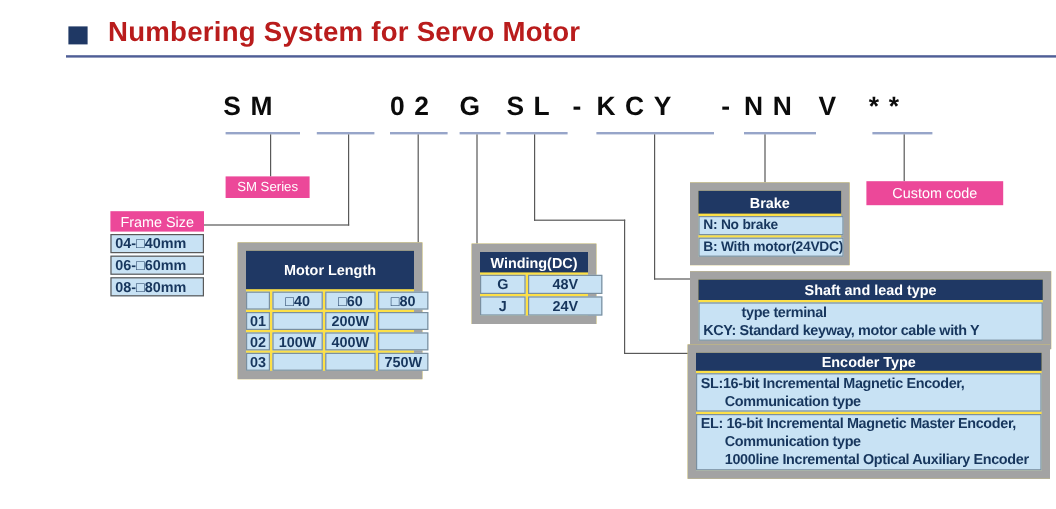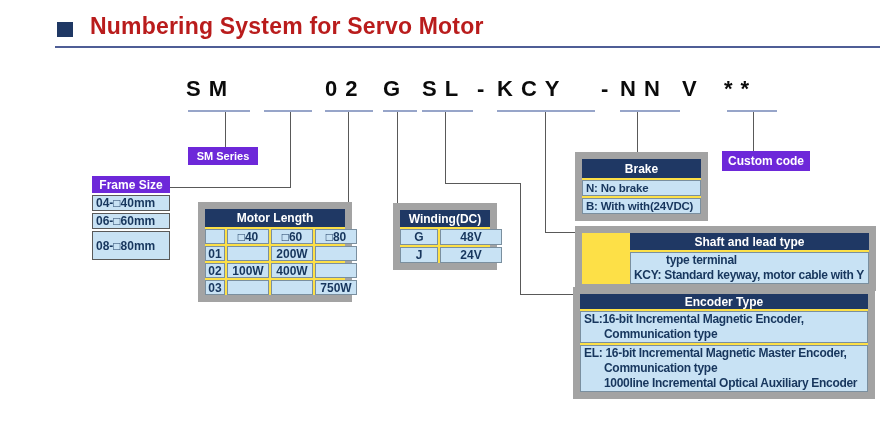--- a/index.html
+++ b/index.html
@@ -11,21 +11,21 @@
   .abs{position:absolute;}
   
   .title-bullet{width:16px;height:15px;background:#1f3864;}
   .page-title{font-size:23px;font-weight:700;color:#b91c1c;letter-spacing:.2px;white-space:nowrap;}
   .title-rule{height:2px;background:#4f5e96;}
   
   .codeseg{font-size:22px;font-weight:700;color:#0b0b0b;letter-spacing:8px;line-height:1;white-space:nowrap;}
   .useg{height:2px;background:#97a5c9;}
   .cline{background:#595959;}
   
-  .navybox{background:#6d28d9;color:#ffffff;font-weight:700;display:flex;align-items:center;justify-content:center;white-space:nowrap;}
+  .navybox{background:#ec4899;color:#ffffff;font-weight:400;display:flex;align-items:center;justify-content:center;white-space:nowrap;}
   
   .tbl{border:7px solid #a3a3a3;background:#fde047;box-sizing:border-box;}
   .tbl-header{background:#1f3864;color:#ffffff;font-weight:700;font-size:12px;display:flex;align-items:center;justify-content:center;white-space:nowrap;}
   .grid{display:grid;gap:2px;margin-top:2px;}
   .cell{background:#c8e2f4;border:0;box-sizing:border-box;font-size:12px;font-weight:700;
         display:flex;align-items:center;justify-content:center;white-space:nowrap;outline:1px solid #7a8f9f;outline-offset:-1px;}
   .cell-left{justify-content:flex-start;padding-left:4px;}
   .rowbox{background:#c8e2f4;border:1px solid #595959;box-sizing:border-box;font-size:12px;font-weight:700;
           display:flex;align-items:center;padding-left:3px;white-space:nowrap;}
   .bodybox{background:#c8e2f4;outline:1px solid #7a8f9f;outline-offset:-1px;margin-top:2px;
@@ -75,24 +75,24 @@
   <div class="abs cline" style="left:545px;top:112px;width:1px;height:121px;"></div>
   <div class="abs cline" style="left:545px;top:232px;width:30px;height:1px;"></div>
   <div class="abs cline" style="left:637px;top:112px;width:1px;height:40px;"></div>
   <div class="abs cline" style="left:753px;top:112px;width:1px;height:39px;"></div>
 
   <div class="abs navybox" style="left:188px;top:147px;width:70px;height:18px;font-size:11px;">SM Series</div>
 
   <div class="abs navybox" style="left:92px;top:176px;width:78px;height:17px;font-size:12px;">Frame Size</div>
   <div class="abs rowbox" style="left:92px;top:195px;width:78px;height:16px;">04-□40mm</div>
   <div class="abs rowbox" style="left:92px;top:213px;width:78px;height:16px;">06-□60mm</div>
-  <div class="abs rowbox" style="left:92px;top:231px;width:78px;height:29px;">08-□80mm</div>
+  <div class="abs rowbox" style="left:92px;top:231px;width:78px;height:16px;">08-□80mm</div>
 
   <div class="abs tbl" style="left:198px;top:202px;width:154px;">
-    <div class="tbl-header" style="height:18px;">Motor Length</div>
+    <div class="tbl-header" style="height:32px;">Motor Length</div>
     <div class="grid" style="grid-template-columns:20px 42px 42px 42px;grid-auto-rows:15px;">
       <div class="cell"></div>
       <div class="cell">□40</div>
       <div class="cell">□60</div>
       <div class="cell">□80</div>
       <div class="cell">01</div>
       <div class="cell"></div>
       <div class="cell">200W</div>
       <div class="cell"></div>
       <div class="cell">02</div>
@@ -113,27 +113,27 @@
       <div class="cell">48V</div>
       <div class="cell">J</div>
       <div class="cell">24V</div>
     </div>
   </div>
 
   <div class="abs tbl" style="left:575px;top:152px;width:133px;">
     <div class="tbl-header" style="height:19px;">Brake</div>
     <div class="grid" style="grid-template-columns:1fr;grid-auto-rows:16px;">
       <div class="cell cell-left" style="font-size:11.5px;letter-spacing:-0.2px;">N: No brake</div>
-      <div class="cell cell-left" style="font-size:11.5px;letter-spacing:-0.2px;">B: With with(24VDC)</div>
+      <div class="cell cell-left" style="font-size:11.5px;letter-spacing:-0.2px;">B: With motor(24VDC)</div>
     </div>
   </div>
 
-  <div class="abs navybox" style="left:722px;top:151px;width:88px;height:20px;font-size:12px;">Custom code</div>
+  <div class="abs navybox" style="left:722px;top:151px;width:114px;height:20px;font-size:12px;">Custom code</div>
 
-  <div class="abs tbl" style="left:575px;top:226px;width:301px;padding-left:48px;">
+  <div class="abs tbl" style="left:575px;top:226px;width:301px;">
     <div class="tbl-header" style="height:17px;">Shaft and lead type</div>
     <div class="bodybox">
       <div class="bodyline indent1">type terminal</div>
       <div class="bodyline">KCY: Standard keyway, motor cable with Y</div>
     </div>
   </div>
 
   <div class="abs tbl" style="left:573px;top:287px;width:302px;">
     <div class="tbl-header" style="height:15px;">Encoder Type</div>
     <div class="bodybox">

